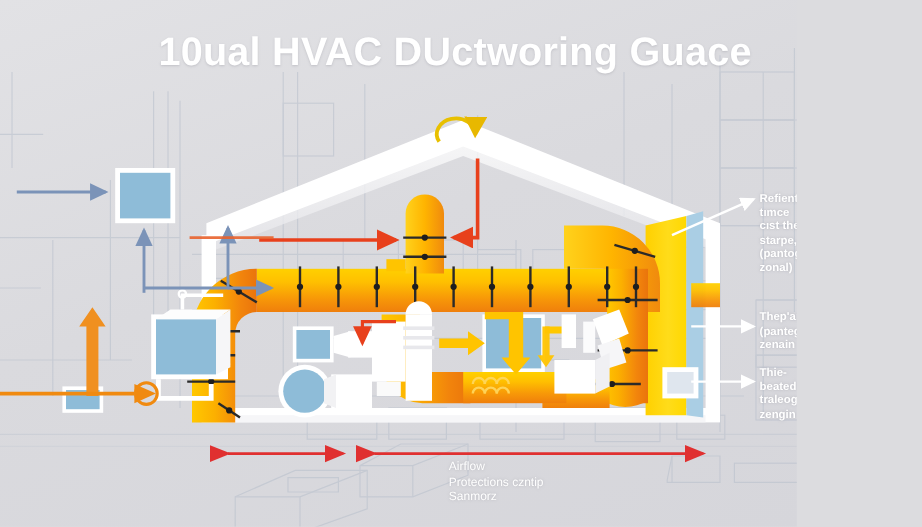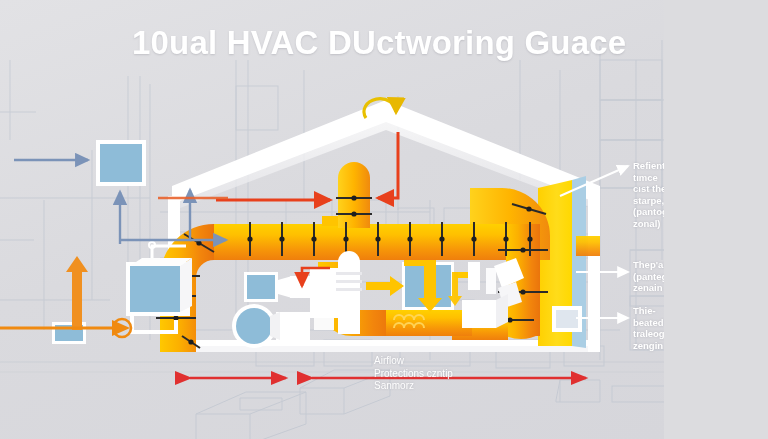--- a/index.html
+++ b/index.html
@@ -41,21 +41,21 @@
     white-space: pre-line;
     z-index: 40;
     font-weight: 700;
   }
   #annot-0 { left: 633px; top: 160px; }
   #annot-1 { left: 633px; top: 259px; }
   #annot-2 { left: 633px; top: 305px; }
 
   #bottom-label {
     position: absolute;
-    left: 374px; top: 355px;
+    left: 374px; top: 384px;
     font-size: 10px;
     line-height: 12.5px;
     color: #ffffff;
     text-shadow: 0 0 2px rgba(150,150,158,0.5);
     white-space: pre-line;
     z-index: 41;
   }
 </style>
 </head>
 <body>

